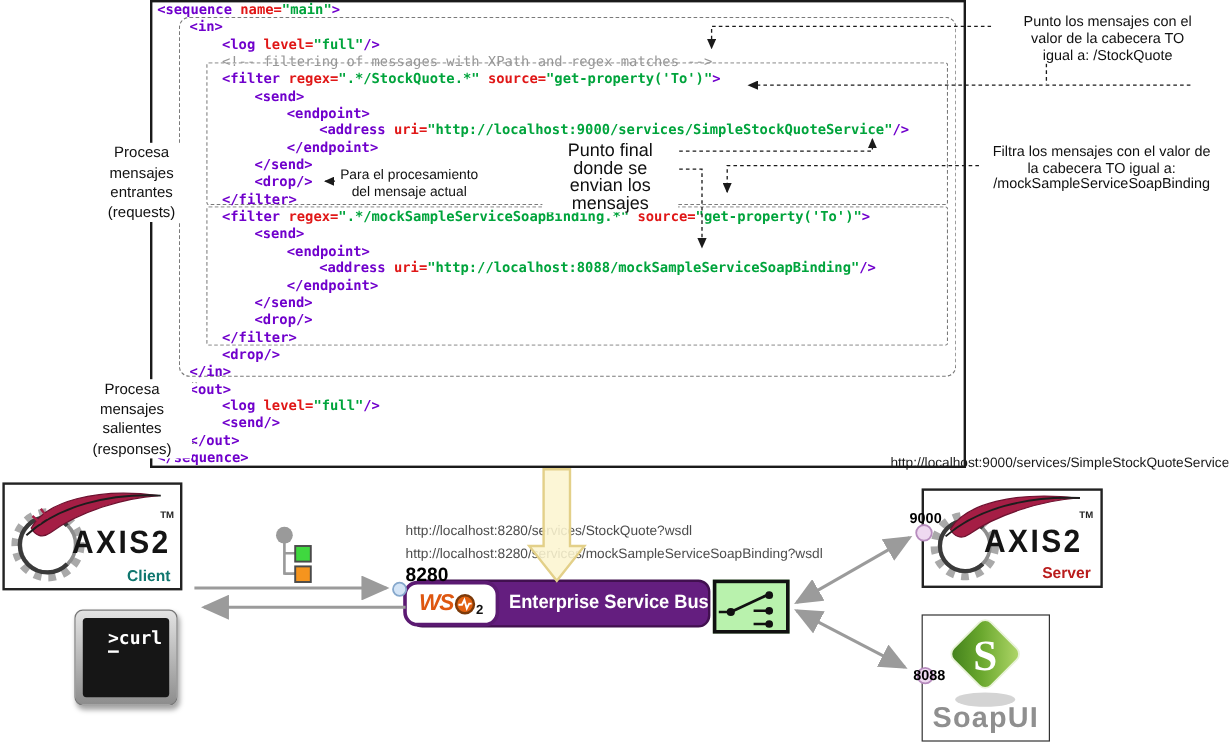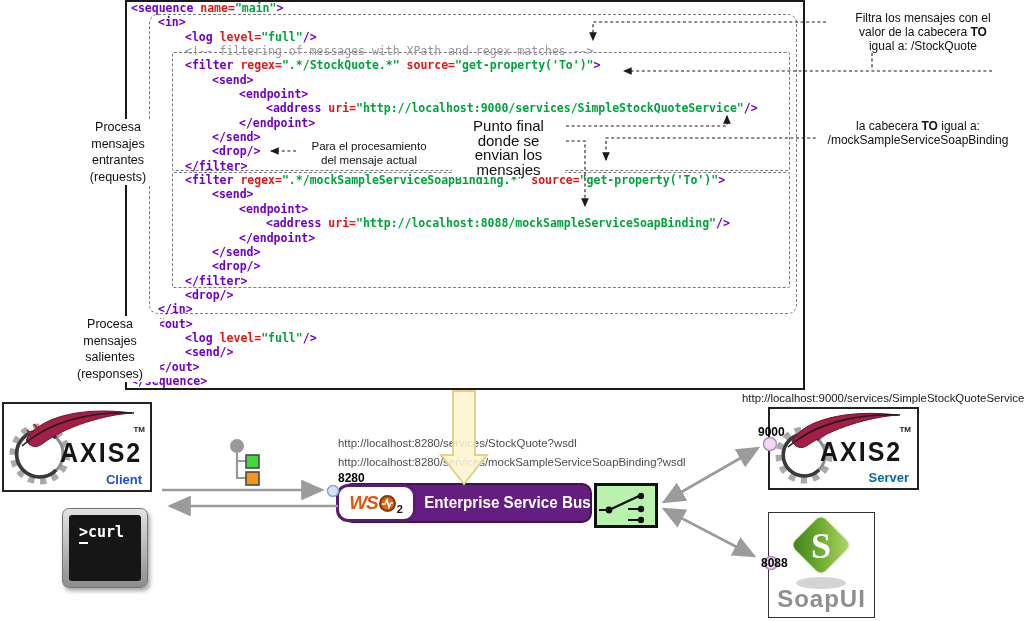--- a/index.html
+++ b/index.html
@@ -21,34 +21,34 @@
   .dash-box{position:absolute;border:1px dashed #7a7a7a;z-index:2;background:transparent}
   #box-in{left:149px;top:14px;width:648px;height:300px;border-radius:9px}
   #box-filter1{left:172px;top:52px;width:618px;height:119px;border-radius:2px}
   #box-filter2{left:172px;top:172px;width:618px;height:116px;border-radius:2px}
   #box-out{left:149px;top:318px;width:15px;height:52px;border-right:none;border-radius:9px 0 0 9px}
 
   
   .note{position:absolute;z-index:6;text-align:center;background:#fff;color:#101010}
   #note-left-in{left:72px;top:119px;width:92px;font-size:12.5px;line-height:16.5px}
   #note-left-out{left:60px;top:316px;width:100px;font-size:12.5px;line-height:16.5px}
-  #note-drop{left:308px;top:139px;width:122px;font-size:11.5px;line-height:14px}
+  #note-drop{left:280px;top:139px;width:122px;font-size:11.5px;line-height:14px}
   #note-endpoint{left:452px;top:119px;width:113px;font-size:15px;line-height:14.5px}
   #note-filter1{left:826px;top:12px;width:194px;font-size:12px;line-height:13.8px}
   #note-filter2{left:816px;top:120px;width:204px;font-size:12px;line-height:13.5px}
-  .b{font-weight:bold}
+  .b{font-weight:normal}
 
   
   .url{position:absolute;z-index:4;font-size:11.4px;white-space:nowrap}
   #url-wsdl1{left:338px;top:437px;color:#4d4d4d}
   #url-wsdl2{left:338px;top:456px;color:#4d4d4d}
-  #url-9000{left:742px;top:392px;color:#1a1a1a}
+  #url-9000{left:742px;top:380px;color:#1a1a1a}
   #url-8088{left:747px;top:499px;color:#1a1a1a}
   .port{position:absolute;z-index:6;font-weight:bold;color:#000}
-  #port-8280{left:338px;top:471px;font-size:12px}
+  #port-8280{left:338px;top:471px;font-size:16px}
   #port-9000{left:758px;top:425px;font-size:12px}
   #port-8088{left:761px;top:556px;font-size:12px}
 
   
   #esb{left:336px;top:483px;width:268px;height:40px;z-index:4}
   #esb-purple{position:absolute;left:6px;top:0;width:250px;height:40px;background:#641e7f;border:2px solid #41104f;border-radius:10px}
   #esb-badge{position:absolute;left:0;top:1px;width:80px;height:38px;background:#fff;border:3px solid #5b1a72;border-radius:12px;
              display:flex;align-items:center;justify-content:center;gap:1px}
   .wso2-ws{color:#de5710;font-weight:bold;font-style:italic;font-size:19px;letter-spacing:-1px}
   .wso2-o{display:inline-block;width:17px;height:17px;border-radius:50%;background:#e2600f;border:2px solid #7c3a0a;position:relative}
@@ -64,27 +64,27 @@
   .axis2-box{background:#fff;border:2px solid #222;z-index:4}
   #axis2-client{left:2px;top:402px;width:150px;height:90px}
   #axis2-server{left:768px;top:407px;width:151px;height:83px}
   .axis2-word{position:absolute;font-weight:bold;color:#141414;letter-spacing:2px;transform:scaleY(1.08);font-size:25px}
   #axis2-client .axis2-word{left:56px;top:34px}
   #axis2-server .axis2-word{left:50px;top:28px}
   .axis2-tm{position:absolute;font-size:8px;font-weight:bold;color:#222}
   #axis2-client .axis2-tm{right:5px;top:21px}
   #axis2-server .axis2-tm{right:6px;top:16px}
   .axis2-role{position:absolute;right:8px;bottom:3px;font-size:13px;font-weight:bold}
-  #axis2-client .axis2-role{color:#1d4ed8}
-  #axis2-server .axis2-role{color:#0369a1}
+  #axis2-client .axis2-role{color:#0f766e}
+  #axis2-server .axis2-role{color:#b91c1c}
 
   
   #curl-box{left:62px;top:508px;width:86px;height:80px;background:linear-gradient(#e3e3e3,#8d8d8d);
             border:1px solid #777;border-radius:7px;padding:6px;z-index:4;box-shadow:2px 3px 4px rgba(0,0,0,.35)}
-  #curl-screen{width:100%;height:100%;background:#161616;border-radius:3px;padding:8px 10px;
+  #curl-screen{width:100%;height:100%;background:#161616;border-radius:3px;padding:8px 21px;
                color:#fff;font-family:"DejaVu Sans Mono","Liberation Mono",monospace;font-weight:bold;font-size:15px}
   #curl-screen .prompt{border-bottom:2px solid #fff;padding-bottom:1px}
 
   
   #soapui-box{left:768px;top:512px;width:107px;height:106px;background:#fff;border:1px solid #333;z-index:4;text-align:center}
   #soapui-label{position:absolute;left:0;right:0;bottom:4px;font-size:24px;font-weight:bold;color:#8f8f8f;letter-spacing:1px}
 
   
   #overlay{left:0;top:0;width:1024px;height:621px;z-index:5;pointer-events:none}
 </style>
@@ -142,25 +142,26 @@
     </div>
   <div id="note-drop" class="note">
       <div>Para el procesamiento</div>
       <div>del mensaje actual</div>
     </div>
   <div id="note-endpoint" class="note">
       <div>Punto final donde se</div>
       <div>envian los mensajes</div>
     </div>
   <div id="note-filter1" class="note">
-      <div><span>Filtra los mensajes con el</span></div>
+      <div><span>Punto los mensajes con el</span></div>
       <div><span>valor de la cabecera </span><span class="b">TO</span></div>
       <div><span>igual a: /StockQuote</span></div>
     </div>
   <div id="note-filter2" class="note">
+      <div><span>Filtra los mensajes con el valor de</span></div>
       <div><span>la cabecera </span><span class="b">TO</span><span> igual a:</span></div>
       <div><span>/mockSampleServiceSoapBinding</span></div>
     </div>
 
   <div id="url-wsdl1" class="url">http://localhost:8280/services/StockQuote?wsdl</div>
   <div id="url-wsdl2" class="url">http://localhost:8280/services/mockSampleServiceSoapBinding?wsdl</div>
   <div id="url-9000" class="url">http://localhost:9000/services/SimpleStockQuoteService</div>
   <div id="port-8280" class="port">8280</div>
   <div id="port-9000" class="port">9000</div>
   <div id="port-8088" class="port">8088</div>

